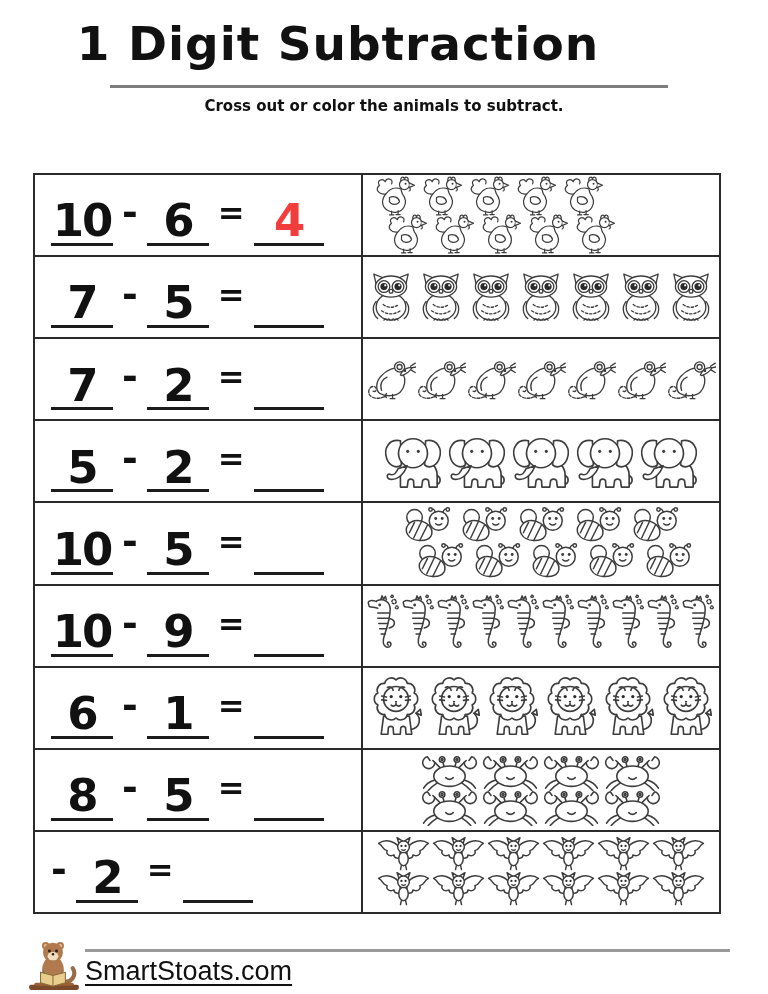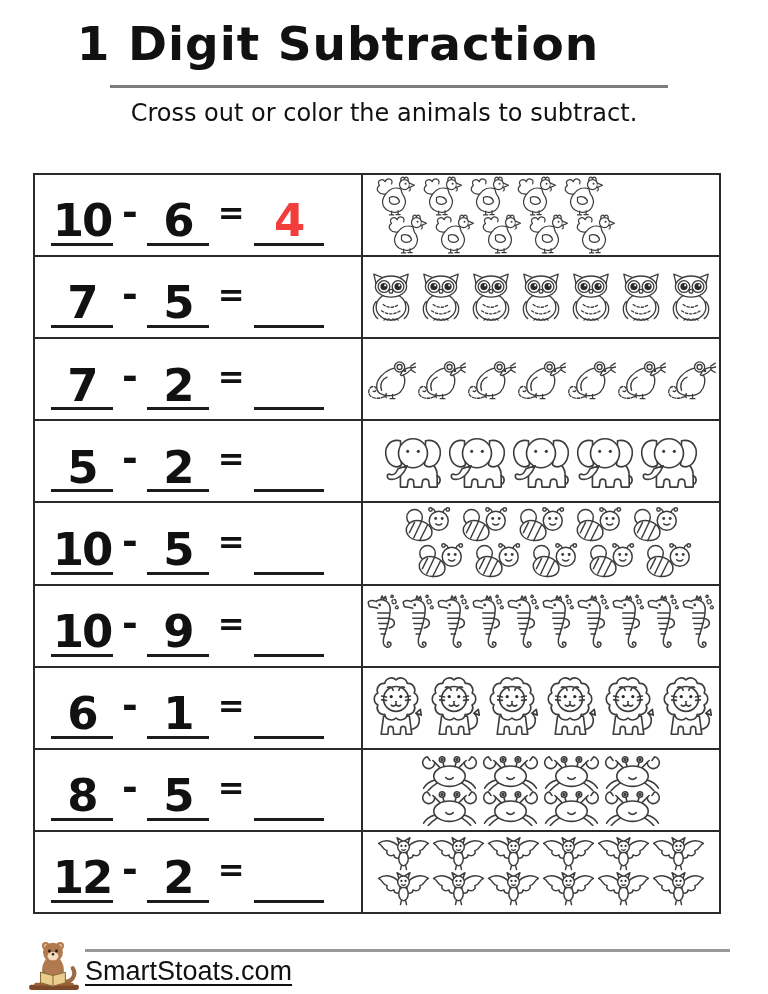--- a/index.html
+++ b/index.html
@@ -3,21 +3,21 @@
 <meta charset="utf-8">
 <style>
   html,body{margin:0;padding:0;background:#fff;}
   .page{position:relative;width:768px;height:994px;background:#fff;overflow:hidden;
         font-family:"DejaVu Sans",sans-serif;color:#111;}
   
   .title{position:absolute;top:16px;left:0;width:676px;text-align:center;margin:0;
          font-size:47px;font-weight:700;letter-spacing:1px;}
   .title-rule{position:absolute;top:85px;left:110px;width:558px;height:2.5px;background:#7d7d7d;}
   .instr{position:absolute;top:96px;left:0;width:768px;text-align:center;
-         font-size:24px;font-weight:400;line-height:1.42;}
+         font-size:15px;font-weight:700;line-height:1.42;}
   
   .ws-table{position:absolute;left:33px;top:173px;width:688px;height:741px;
             border:2.5px solid #2b2b2b;display:flex;flex-direction:column;box-sizing:border-box;}
   .ws-row{flex:1;display:flex;border-top:2px solid #2b2b2b;min-height:0;}
   .ws-row:first-child{border-top:none;}
   .cell{box-sizing:border-box;}
   .cell.eq{width:328px;border-right:2px solid #2b2b2b;display:flex;align-items:flex-end;
            gap:9px;padding:0 16px 9px 16px;}
   .blank{display:inline-flex;align-items:flex-end;justify-content:center;width:62px;height:60px;
          border-bottom:3.5px solid #1c1c1c;font-size:45px;font-weight:700;line-height:0.95;
@@ -364,21 +364,20 @@
             </svg>
             <svg viewBox="0 0 64 40" class="animal an-crab">
               <use href="#sym-crab" xlink:href="#sym-crab"></use>
             </svg>
           </div>
         </div>
     </div>
 
     <div class="ws-row">
       <div class="cell eq">
-        <span class="blank">12</span>
         <span class="op">-</span>
         <span class="blank">2</span>
         <span class="op equals">=</span>
         <span class="blank answer"></span>
       </div>
       <div class="cell animals a-bat">
           <div class="animal-line">
             <svg viewBox="0 0 64 42" class="animal an-bat">
               <use href="#sym-bat" xlink:href="#sym-bat"></use>
             </svg>

